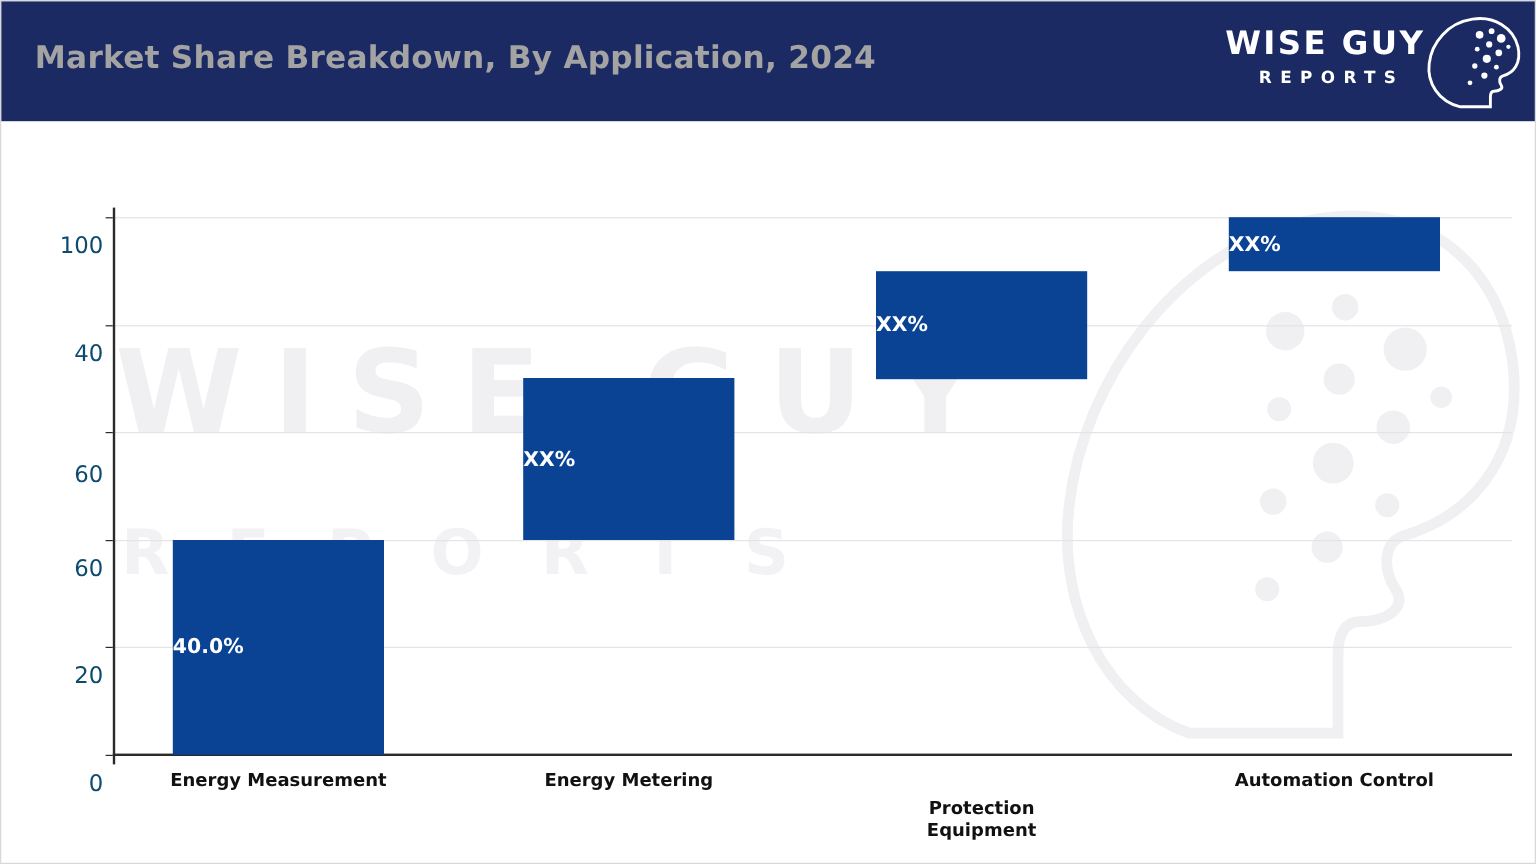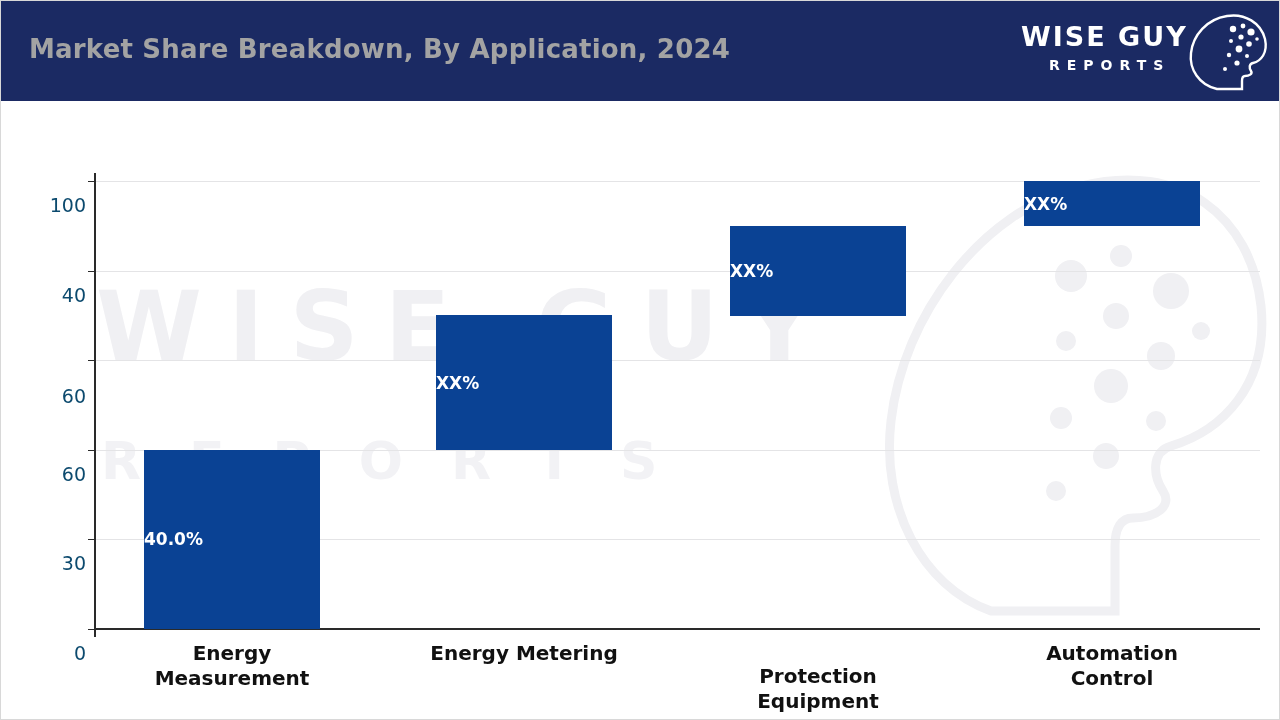--- a/index.html
+++ b/index.html
@@ -178,21 +178,21 @@
     width: 100%;
     text-align: left;
     color: #ffffff;
     font-size: 17px;
     font-weight: bold;
     transform: translateY(-50%);
   }
   .cat-label {
     position: absolute;
     text-align: center;
-    font-size: 20px;
+    font-size: 15px;
     font-weight: bold;
     color: #111111;
     line-height: 1.25;
   }
 </style>
 </head>
 <body>
 
 <div class="page">
 
@@ -261,21 +261,21 @@
     <div class="y-tickmark" style="top:259.2px;"></div>
     <div class="y-tickmark" style="top:348.8px;"></div>
     <div class="y-tickmark" style="top:438.4px;"></div>
     <div class="y-tickmark" style="top:528px;"></div>
 
     <div class="y-labels">
       <div class="y-tick-label" style="top:80px;">100</div>
       <div class="y-tick-label" style="top:169.6px;">40</div>
       <div class="y-tick-label" style="top:271px;text-align:right;">60</div>
       <div class="y-tick-label" style="top:348.8px;">60</div>
-      <div class="y-tick-label" style="top:438.4px;">30</div>
+      <div class="y-tick-label" style="top:438.4px;">20</div>
       <div class="y-tick-label" style="top:528px;">0</div>
     </div>
 
     <div class="bar" style="left:143px; top:348.8px; width:176px; height:179.2px;">
       <div class="bar-label" style="top:89.6px;">40.0%</div>
     </div>
     <div class="bar" style="left:435px; top:214.4px; width:176px; height:134.4px;">
       <div class="bar-label" style="top:67.2px;">XX%</div>
     </div>
     <div class="bar" style="left:729px; top:125px; width:176px; height:89.6px;">

